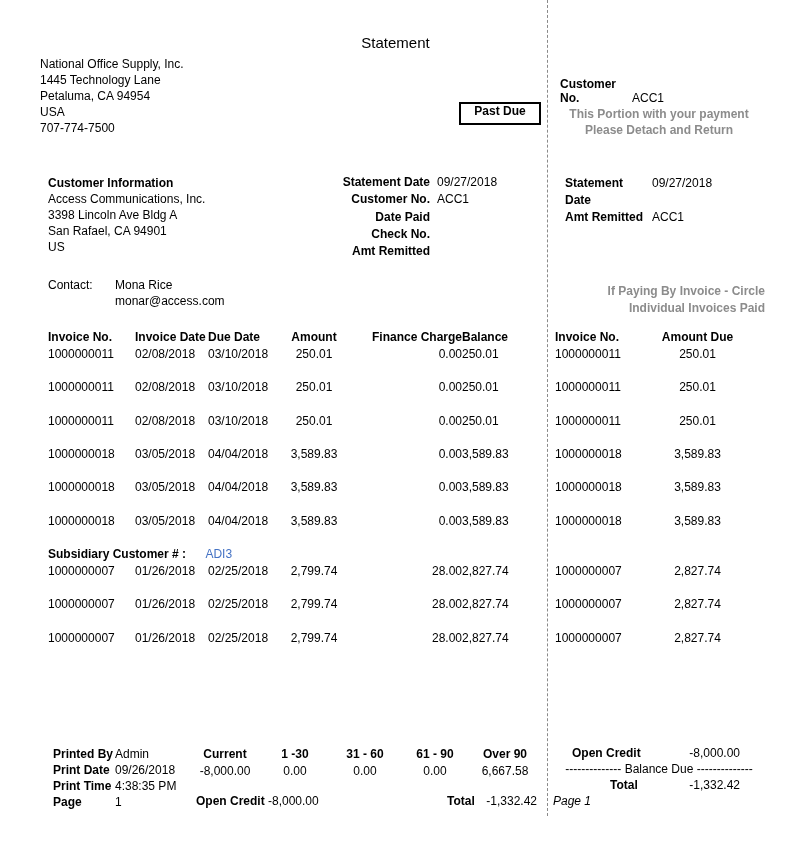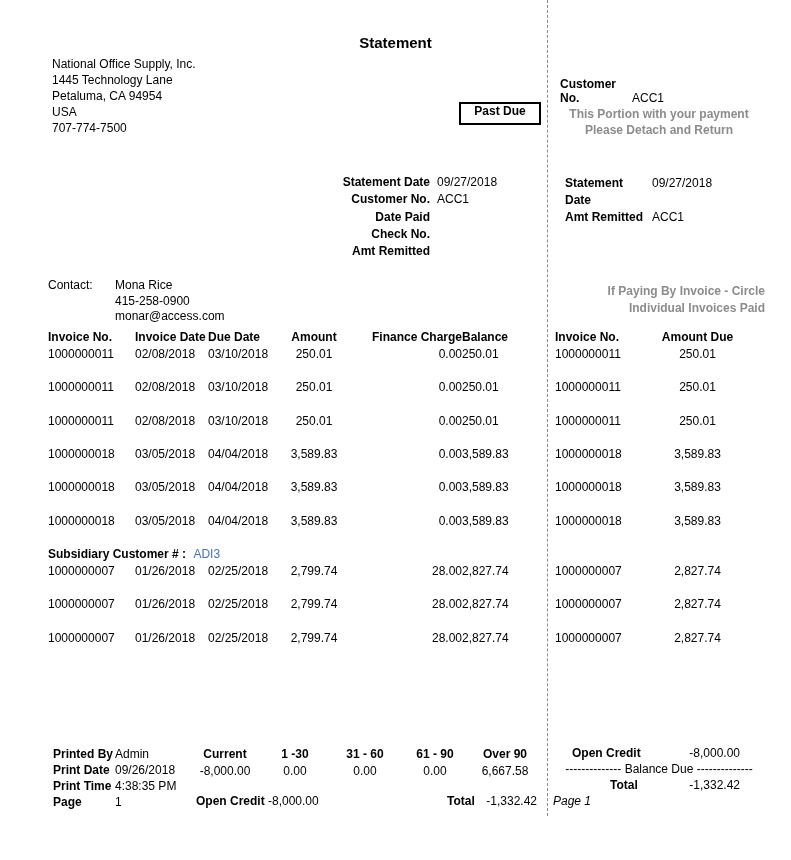--- a/index.html
+++ b/index.html
@@ -2,23 +2,23 @@
 <html><head>
 <meta charset="utf-8">
 <style>
   html,body{margin:0;padding:0;background:#fff}
   .page{position:relative;width:791px;height:860px;background:#fff;
         font-family:"Liberation Sans","DejaVu Sans",sans-serif;font-size:12px;color:#000;overflow:hidden}
   .abs{position:absolute}
   .b{font-weight:700}
   .blue{color:#4472c4}
 
-  .title{left:0;right:0;top:34px;text-align:center;font-size:15px;font-weight:700}
-
-  .company{left:52px;top:56px;line-height:16px}
+  .title{left:0;right:0;top:34px;text-align:center;font-size:15px;font-weight:400}
+
+  .company{left:40px;top:56px;line-height:16px}
 
   .past-due{left:459px;top:102px;width:78px;height:19px;border:2px solid #000000;
             text-align:center;font-weight:700;line-height:15px}
 
   .perforation{left:547px;top:0;height:816px;width:0;border-left:1px dashed #8a8a8a}
 
   .stub-custno{left:560px;top:77px}
   .stub-custno .lbl{display:inline-block;width:72px;font-weight:700}
 
   .detach{left:553px;top:106px;width:212px;text-align:center;color:#8c8c8c;font-weight:700;line-height:16px}
@@ -94,20 +94,27 @@
 
   <div class="abs stub-custno">
     <span class="lbl">Customer No.</span><span>ACC1</span>
   </div>
 
   <div class="abs detach">
     <div>This Portion with your payment</div>
     <div>Please Detach and Return</div>
   </div>
 
+  <div class="abs cust-info">
+    <div class="b">Customer Information</div>
+    <div>Access Communications, Inc.</div>
+    <div>3398 Lincoln Ave Bldg A</div>
+    <div>San Rafael, CA 94901</div>
+    <div>US</div>
+  </div>
 
   <div class="abs meta">
     <div class="meta-row">
       <span class="meta-label">Statement Date</span>
       <span class="meta-value">09/27/2018</span>
     </div>
     <div class="meta-row">
       <span class="meta-label">Customer No.</span>
       <span class="meta-value">ACC1</span>
     </div>
@@ -130,24 +137,20 @@
     <div class="stub-meta-row">
       <span class="stub-meta-label">Amt Remitted</span>
       <span>ACC1</span>
     </div>
   </div>
 
   <div class="abs contact">
     <div class="contact-row">
       <span class="contact-label">Contact:</span>
       <span>Mona Rice</span>
-    </div>
-    <div class="contact-row">
-      <span class="contact-label"></span>
-      <span>415-258-0900</span>
     </div>
     <div class="contact-row">
       <span class="contact-label"></span>
       <span>monar@access.com</span>
     </div>
   </div>
 
   <div class="abs paying">
     <div>If Paying By Invoice - Circle</div>
     <div>Individual Invoices Paid</div>
@@ -207,21 +210,21 @@
       <span class="c1">1000000018</span>
       <span class="c2">03/05/2018</span>
       <span class="c3">04/04/2018</span>
       <span class="c4">3,589.83</span>
       <span class="c5">0.00</span>
       <span class="c6">3,589.83</span>
     </div>
 
     <div class="sub-row">
       <span class="b">Subsidiary Customer # :</span>
-      <span class="blue" style="margin-left:4px">ADI3</span>
+      <span class="blue" style="margin-left:16px">ADI3</span>
     </div>
 
     <div class="trow">
       <span class="c1">1000000007</span>
       <span class="c2">01/26/2018</span>
       <span class="c3">02/25/2018</span>
       <span class="c4">2,799.74</span>
       <span class="c5">28.00</span>
       <span class="c6">2,827.74</span>
     </div>

